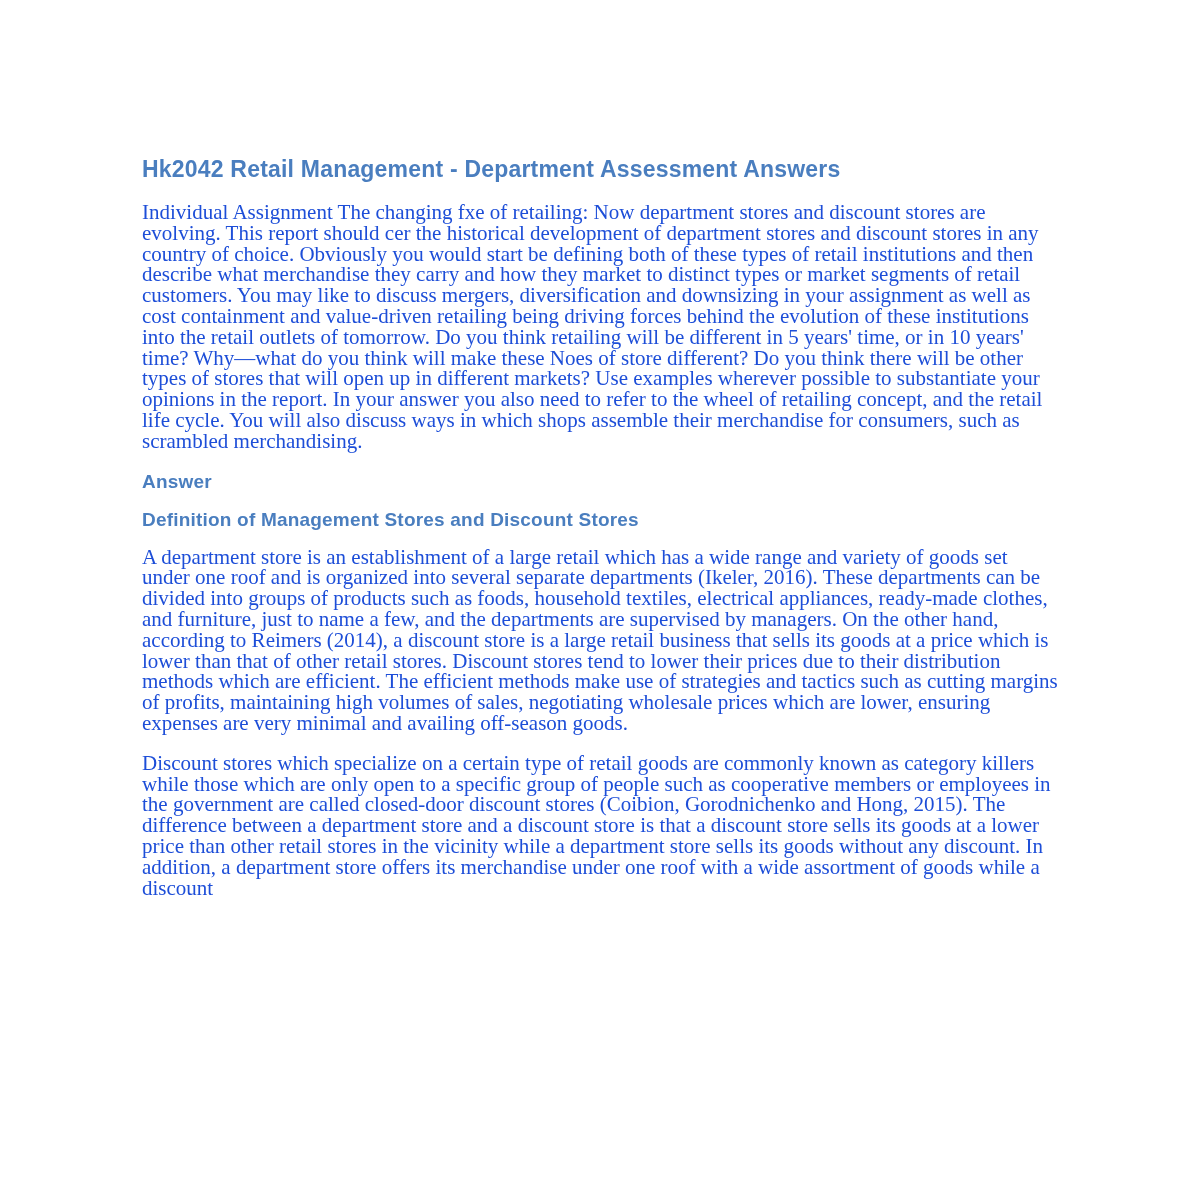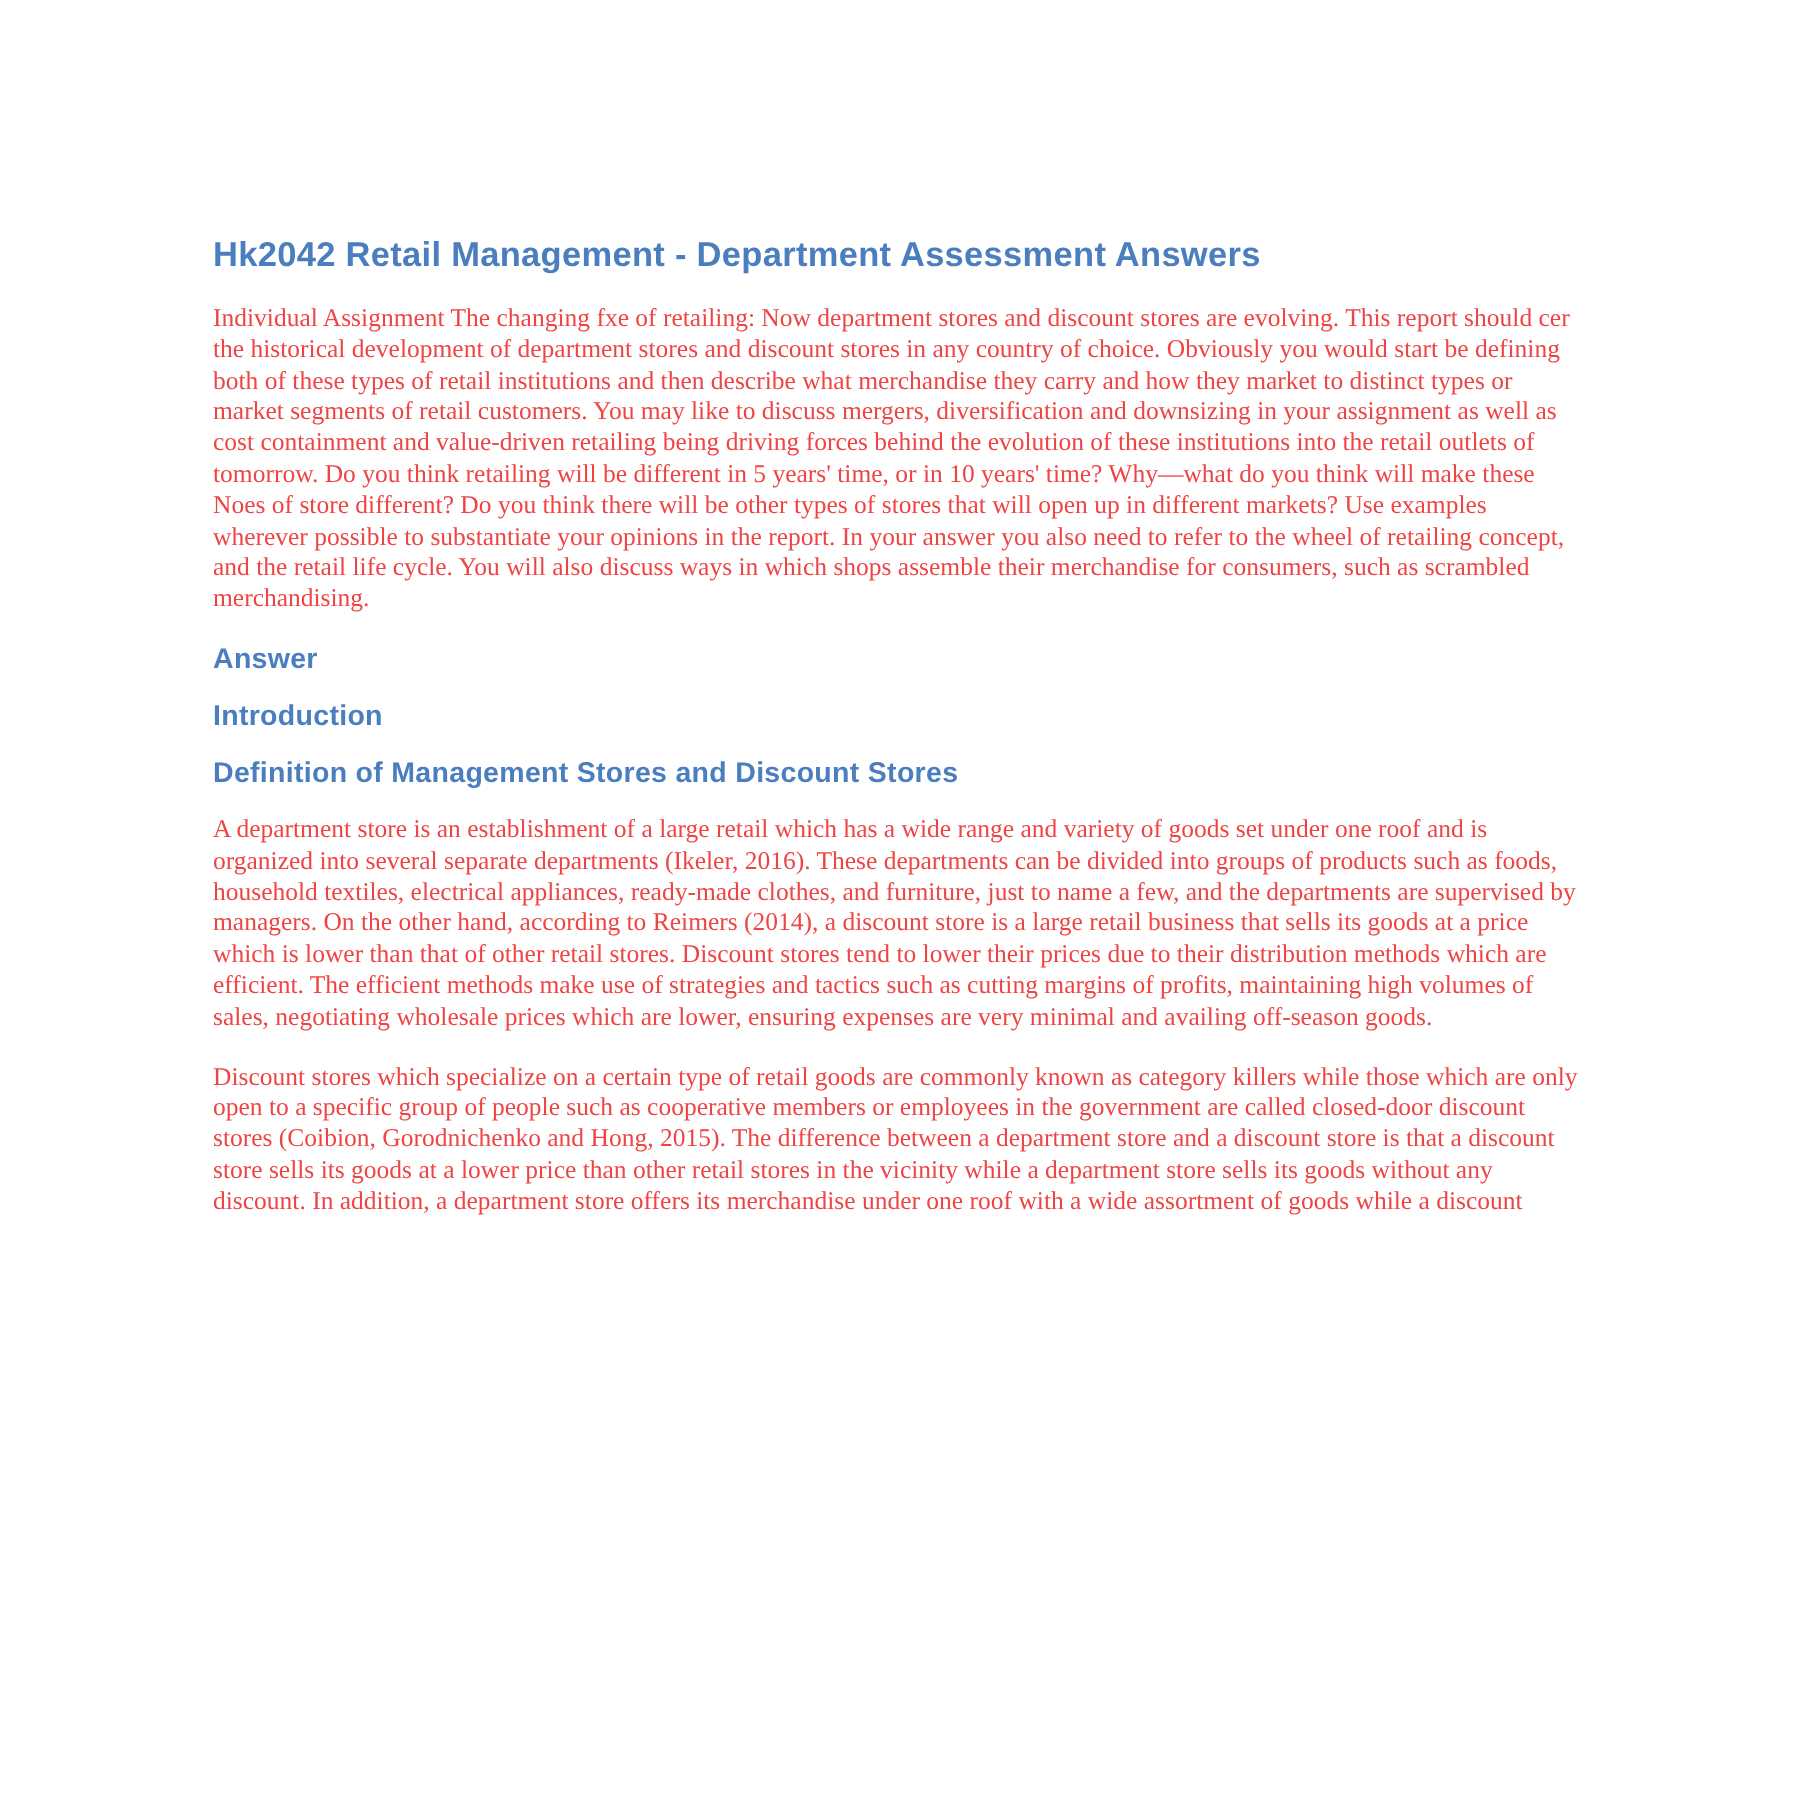--- a/index.html
+++ b/index.html
@@ -37,41 +37,40 @@
     font-family: "Liberation Sans", sans-serif;
     font-weight: bold;
     font-size: 19px;
     line-height: 22px;
     color: #4a7ebf;
     margin: 0 0 16px 0;
     letter-spacing: 0.2px;
   }
   .para {
     font-family: "Liberation Serif", serif;
-    font-size: 17px;
+    font-size: 21px;
     line-height: 20.8px;
-    color: #ef4444;
+    color: #1d4ed8;
     margin: 0 0 19px 0;
     text-align: left;
   }
 </style>
 </head>
 <body>
 
 <div class="page">
   <div class="doc">
 
     <h1 class="doc-title">Hk2042 Retail Management - Department Assessment Answers</h1>
 
     <p class="para">Individual Assignment The changing fxe of retailing: Now department stores and discount stores are evolving. This report should cer the historical development of department stores and discount stores in any country of choice. Obviously you would start be defining both of these types of retail institutions and then describe what merchandise they carry and how they market to distinct types or market segments of retail customers. You may like to discuss mergers, diversification and downsizing in your assignment as well as cost containment and value-driven retailing being driving forces behind the evolution of these institutions into the retail outlets of tomorrow. Do you think retailing will be different in 5 years' time, or in 10 years' time? Why—what do you think will make these Noes of store different? Do you think there will be other types of stores that will open up in different markets? Use examples wherever possible to substantiate your opinions in the report. In your answer you also need to refer to the wheel of retailing concept, and the retail life cycle. You will also discuss ways in which shops assemble their merchandise for consumers, such as scrambled merchandising.</p>
 
     <h2 class="doc-heading">Answer</h2>
 
 
-    <h2 class="doc-heading">Introduction</h2>
 
 
     <h2 class="doc-heading">Definition of Management Stores and Discount Stores</h2>
 
     <p class="para">A department store is an establishment of a large retail which has a wide range and variety of goods set under one roof and is organized into several separate departments (Ikeler, 2016). These departments can be divided into groups of products such as foods, household textiles, electrical appliances, ready-made clothes, and furniture, just to name a few, and the departments are supervised by managers. On the other hand, according to Reimers (2014), a discount store is a large retail business that sells its goods at a price which is lower than that of other retail stores. Discount stores tend to lower their prices due to their distribution methods which are efficient. The efficient methods make use of strategies and tactics such as cutting margins of profits, maintaining high volumes of sales, negotiating wholesale prices which are lower, ensuring expenses are very minimal and availing off-season goods.</p>
 
     <p class="para">Discount stores which specialize on a certain type of retail goods are commonly known as category killers while those which are only open to a specific group of people such as cooperative members or employees in the government are called closed-door discount stores (Coibion, Gorodnichenko and Hong, 2015). The difference between a department store and a discount store is that a discount store sells its goods at a lower price than other retail stores in the vicinity while a department store sells its goods without any discount. In addition, a department store offers its merchandise under one roof with a wide assortment of goods while a discount</p>
 
   </div>
 </div>

